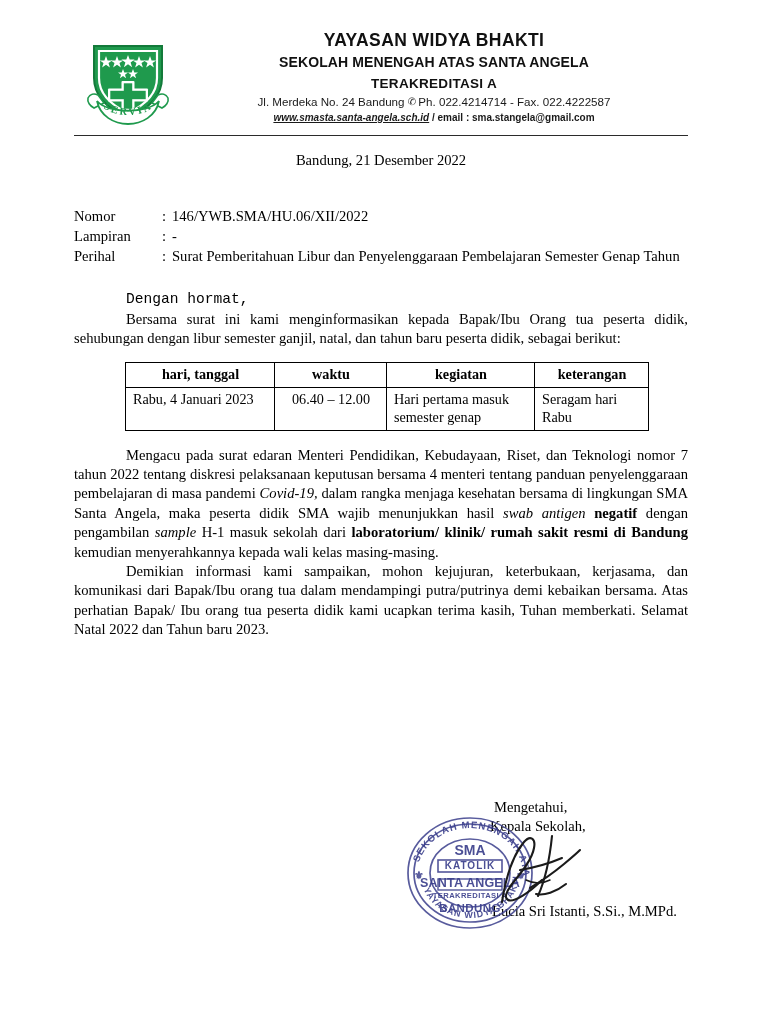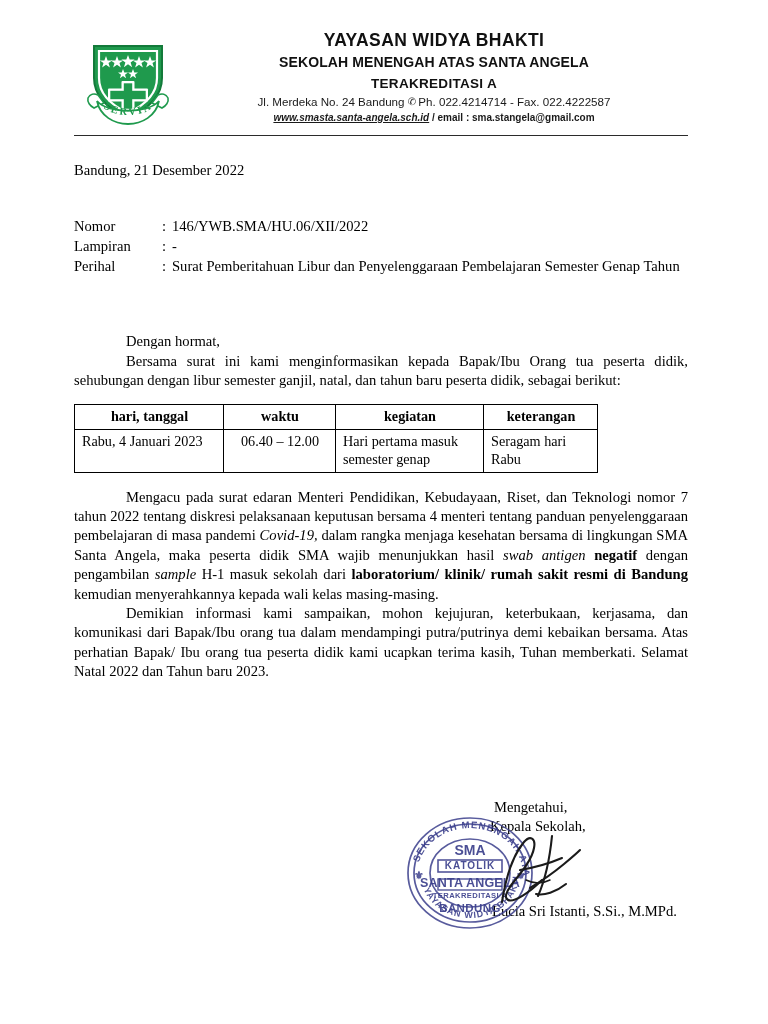--- a/index.html
+++ b/index.html
@@ -109,22 +109,22 @@
   .doc-body {
     position: absolute;
     left: 74px;
     top: 148px;
     width: 614px;
     font-size: 14.6px;
     line-height: 19.4px;
   }
 
   .dateline {
-    text-align: left;
-    margin-top: 13px;
+    text-align: center;
+    margin-top: 3px;
     margin-bottom: 0;
   }
 
   .meta {
     margin-top: 37px;
   }
   .meta-row {
     display: flex;
     line-height: 19.6px;
   }
@@ -142,32 +142,34 @@
   .meta-value .cont {
     display: block;
   }
 
   .addressee {
     margin-top: 30px;
     line-height: 19.6px;
   }
 
   .salutation {
-    margin-top: 56px;
+    margin-top: 24px;
     text-indent: 52px;
+    font-family: Liberation Mono, monospace;
   }
   .para {
     text-indent: 52px;
     text-align: justify;
     margin: 0;
   }
 
   
   .sched-wrap {
     margin-top: 14px;
+    margin-left: 51px;
     width: 523px;
   }
   table.sched {
     border-collapse: collapse;
     width: 523px;
     table-layout: fixed;
   }
   table.sched th,
   table.sched td {
     border: 1.1px solid #000;

